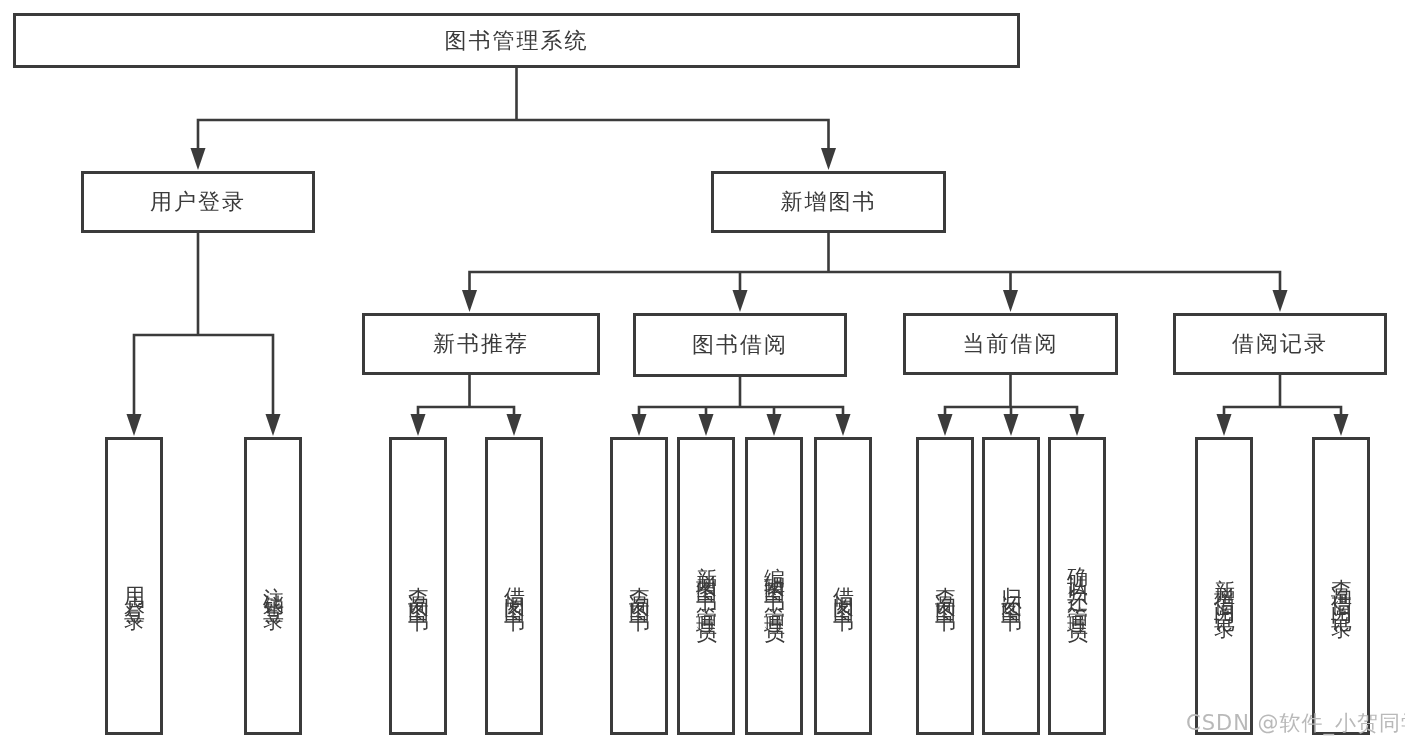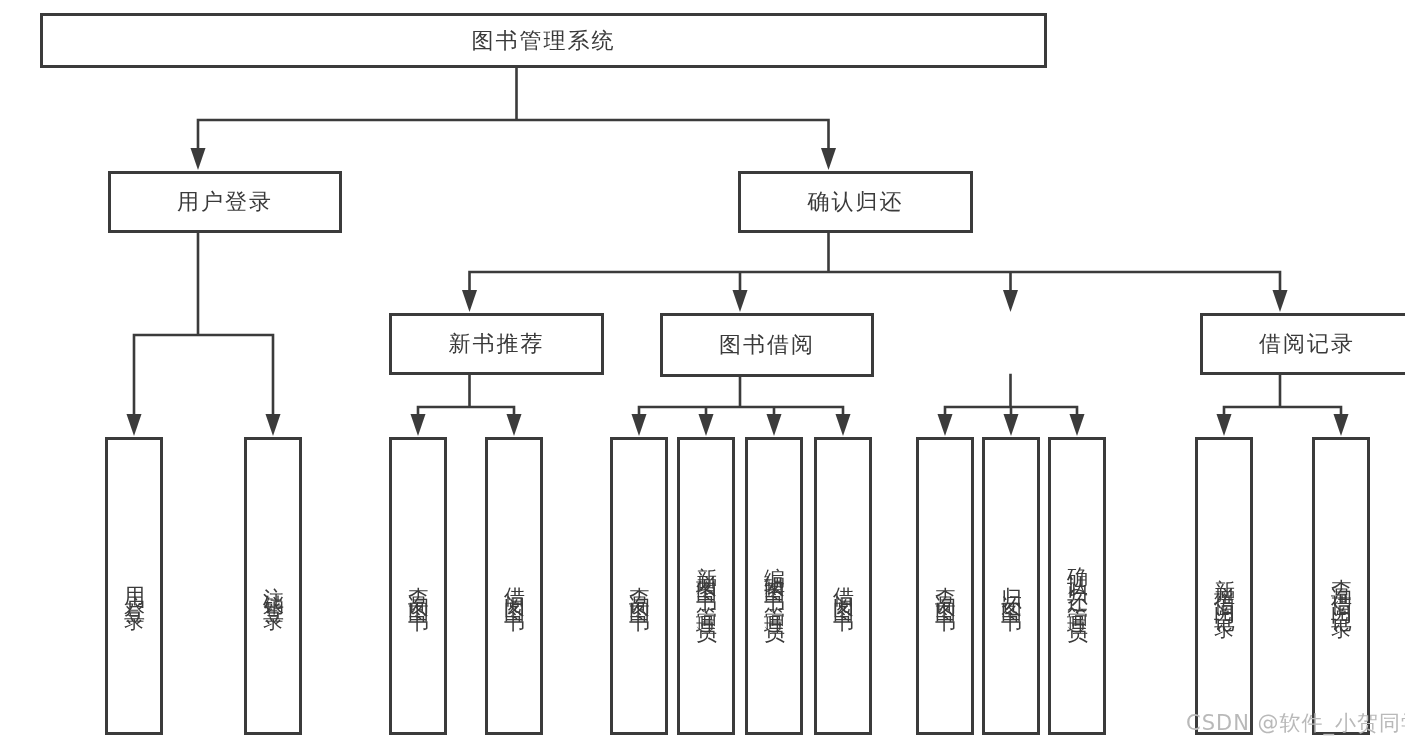--- a/index.html
+++ b/index.html
@@ -5,21 +5,21 @@
   html,body{margin:0;padding:0;background:#ffffff;}
   .canvas{
     position:relative;width:1405px;height:747px;background:#ffffff;
     font-family:"DejaVu Sans","Liberation Sans",sans-serif;overflow:hidden;
   }
   .box{
     position:absolute;box-sizing:border-box;
     border:3px solid #3b3b3b;background:#ffffff;color:#3a3a3a;
     display:flex;align-items:center;justify-content:center;
   }
-  .box.h{font-size:22px;letter-spacing:2px;white-space:nowrap;margin-left:27px;}
+  .box.h{font-size:22px;letter-spacing:2px;white-space:nowrap;}
   .box.v{
     writing-mode:vertical-rl;text-orientation:mixed;
     font-size:21px;letter-spacing:8px;line-height:1;
   }
   .connector-layer{position:absolute;left:0;top:0;width:1405px;height:747px;pointer-events:none;}
   .watermark{
     position:absolute;left:1186px;top:709px;z-index:5;
     font-size:21px;color:#b9b9b9;letter-spacing:1px;white-space:nowrap;
   }
 </style>
@@ -53,24 +53,25 @@
       <polygon points="1003.5,414 1018.5,414 1011,436" fill="#3b3b3b"></polygon>
       <polygon points="1069.5,414 1084.5,414 1077,436" fill="#3b3b3b"></polygon>
       <path d="M 1280 375 V 407 M 1224 407 H 1341 M 1224 407 V 421 M 1341 407 V 421" fill="none" stroke="#3b3b3b" stroke-width="2.6" stroke-linecap="square"></path>
       <polygon points="1216.5,414 1231.5,414 1224,436" fill="#3b3b3b"></polygon>
       <polygon points="1333.5,414 1348.5,414 1341,436" fill="#3b3b3b"></polygon>
     </svg>
 
   <div class="box h" style="left:13px;top:13px;width:1007px;height:55px">图书管理系统</div>
 
   <div class="box h" style="left:81px;top:171px;width:234px;height:62px">用户登录</div>
-  <div class="box h" style="left:711px;top:171px;width:235px;height:62px">确认归还</div>
+  <div class="box h" style="left:711px;top:171px;width:235px;height:62px">新增图书</div>
 
-  <div class="box h" style="left:362px;top:313px;width:215px;height:62px">新书推荐</div>
+  <div class="box h" style="left:362px;top:313px;width:238px;height:62px">新书推荐</div>
   <div class="box h" style="left:633px;top:313px;width:214px;height:64px">图书借阅</div>
+  <div class="box h" style="left:903px;top:313px;width:215px;height:62px">当前借阅</div>
   <div class="box h" style="left:1173px;top:313px;width:214px;height:62px">借阅记录</div>
 
   <div class="box v" style="left:105px;top:437px;width:58px;height:298px">用户登录</div>
   <div class="box v" style="left:244px;top:437px;width:58px;height:298px">注销登录</div>
 
   <div class="box v" style="left:389px;top:437px;width:58px;height:298px">查询图书</div>
   <div class="box v" style="left:485px;top:437px;width:58px;height:298px">借阅图书</div>
 
   <div class="box v" style="left:610px;top:437px;width:58px;height:298px">查询图书</div>
   <div class="box v" style="left:677px;top:437px;width:58px;height:298px">新增图书（管理员）</div>

